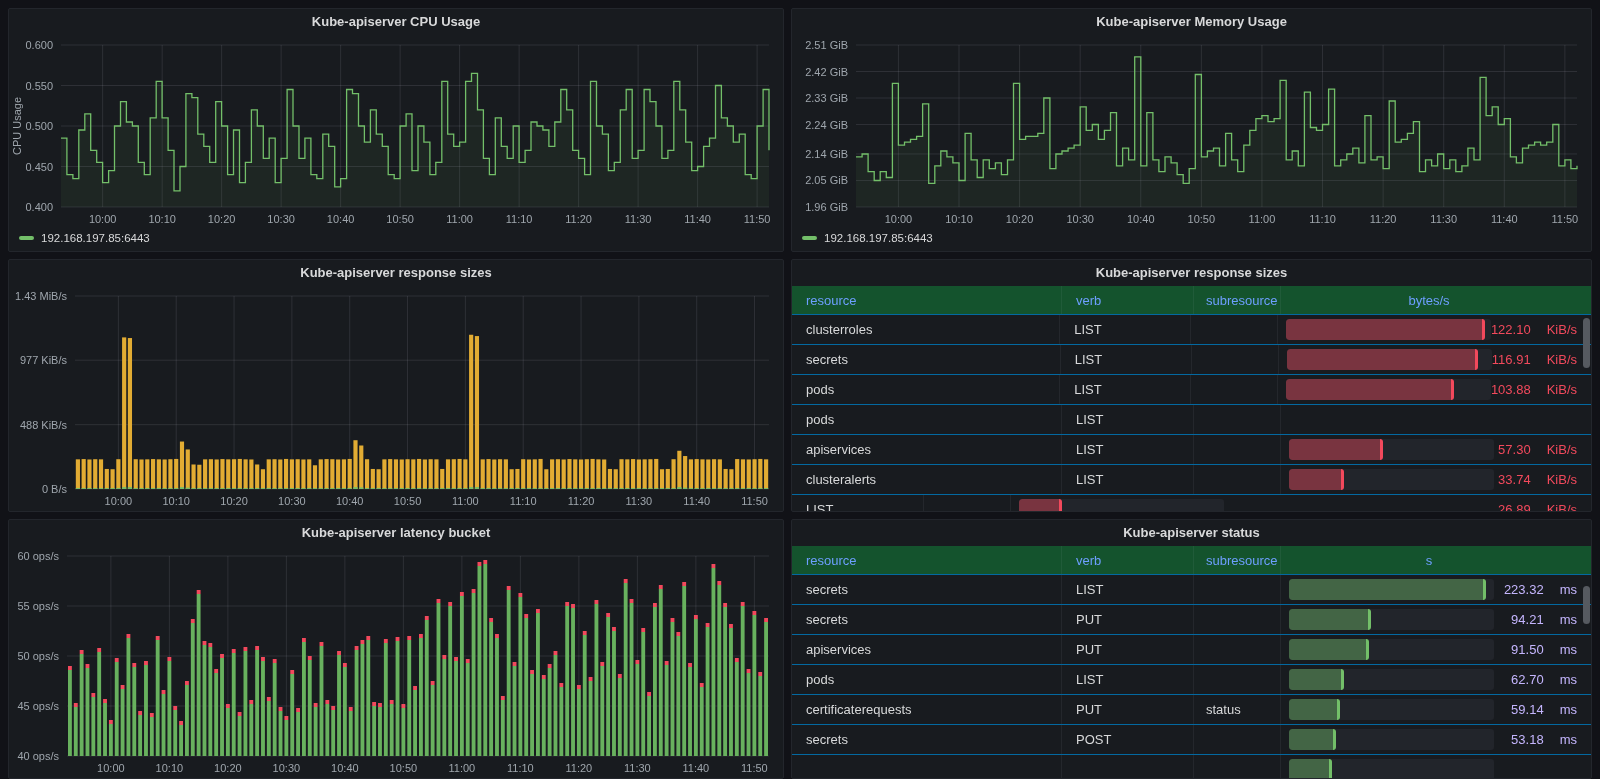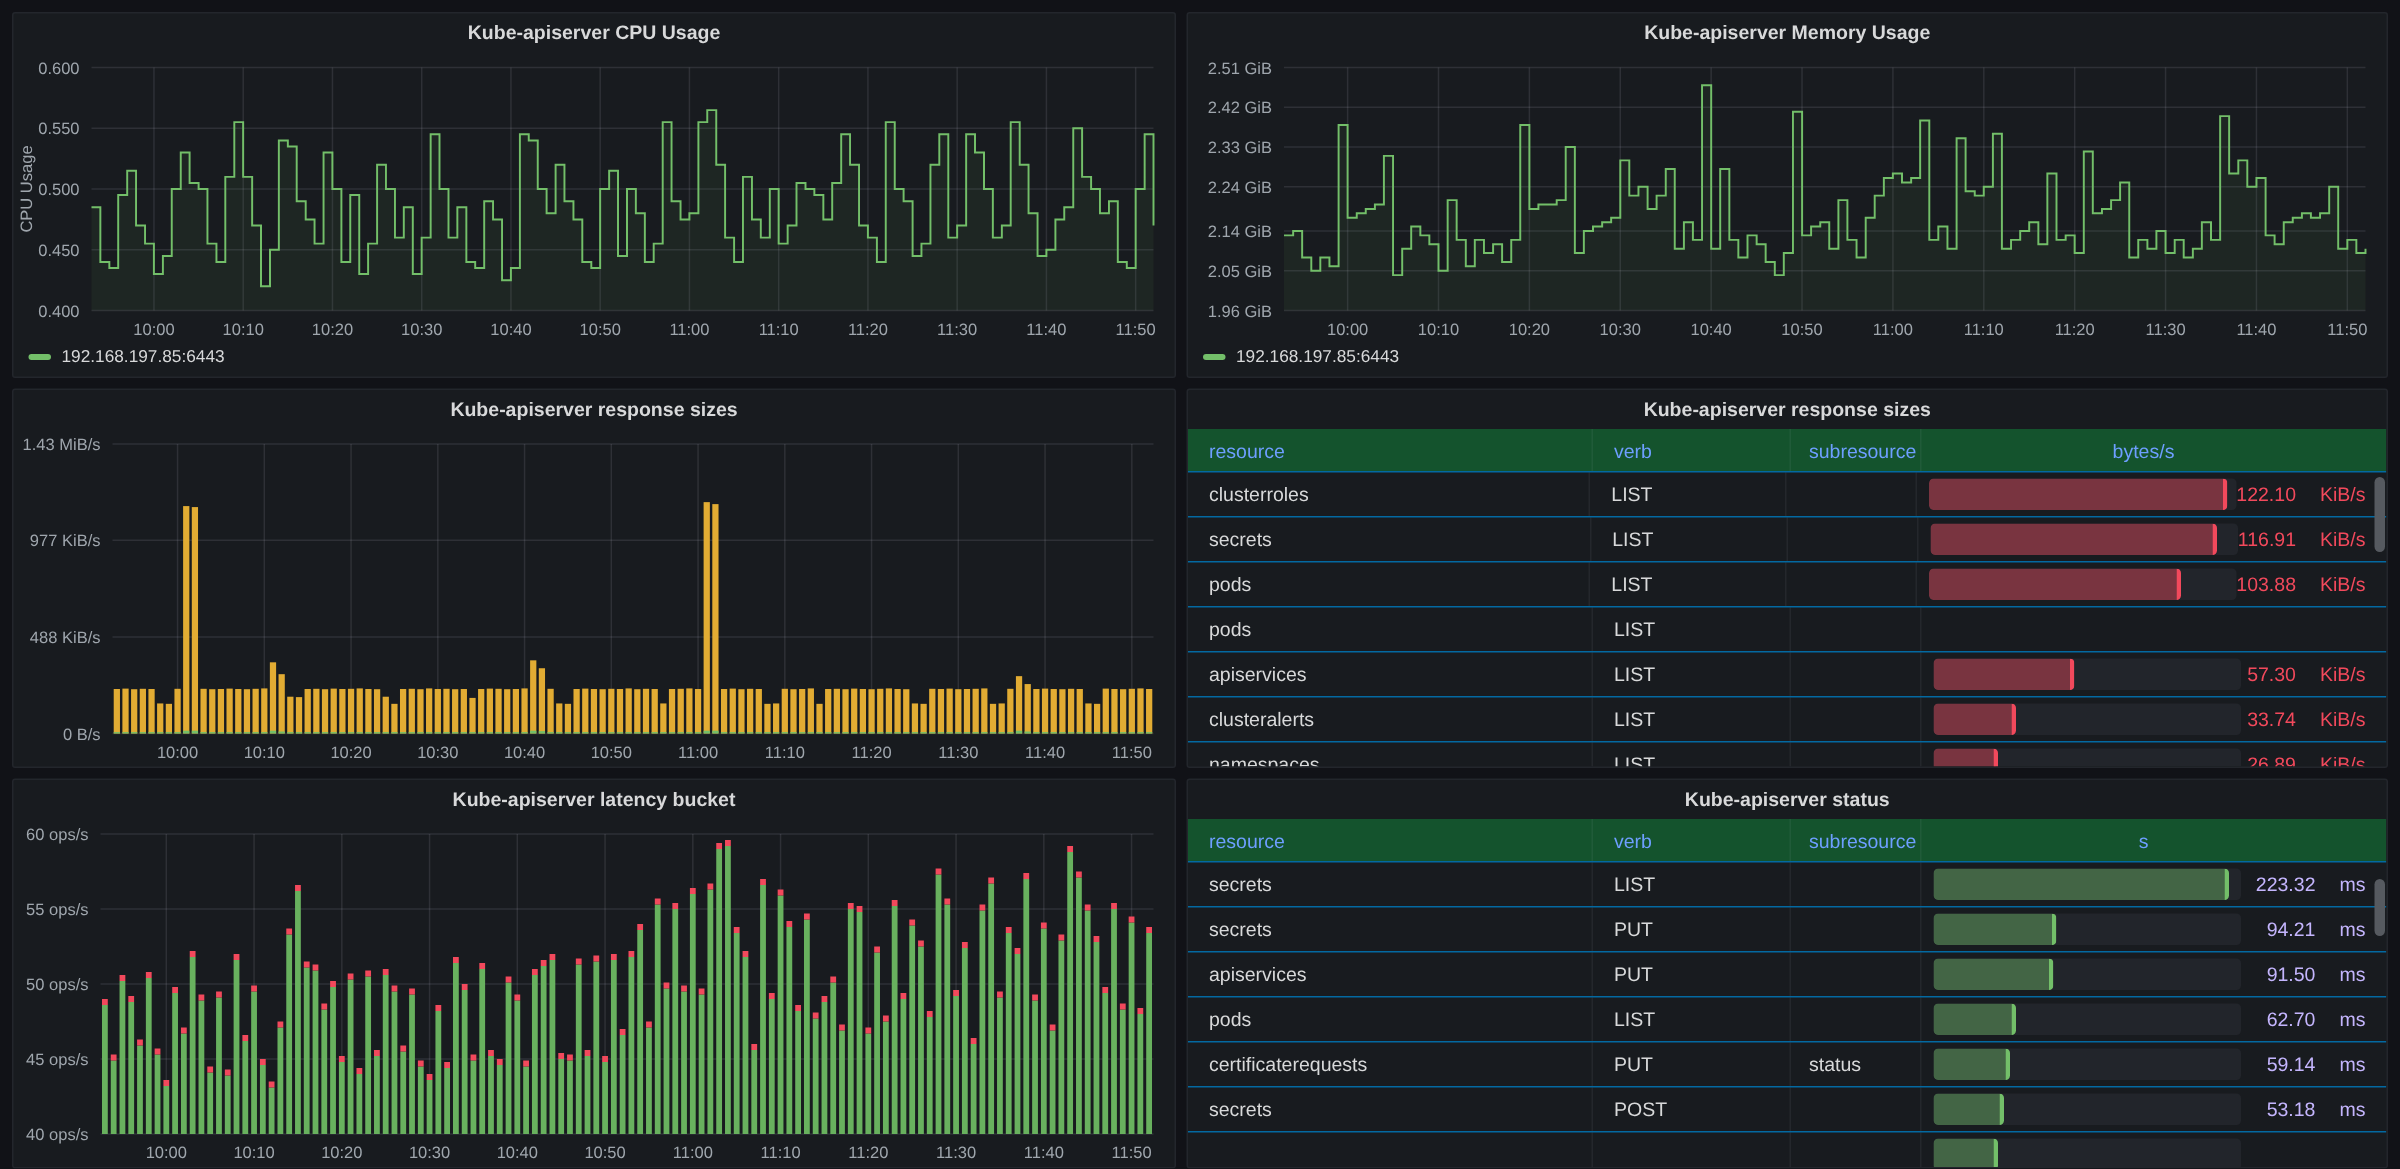--- a/index.html
+++ b/index.html
@@ -480,21 +480,20 @@
           <div class="c-verb">LIST</div>
           <div class="c-sub"></div>
           <div class="c-bar">
             <div class="bar-track">
               <div class="bar-fill red" style="width: 27%;"></div>
             </div>
             <div class="val red">33.74<span class="unit">KiB/s</span></div>
           </div>
         </div>
         <div class="trow">
-          <div class="c-res">namespaces</div>
           <div class="c-verb">LIST</div>
           <div class="c-sub"></div>
           <div class="c-bar">
             <div class="bar-track">
               <div class="bar-fill red" style="width: 21%;"></div>
             </div>
             <div class="val red">26.89<span class="unit">KiB/s</span></div>
           </div>
         </div>
         <div class="sbar" style="top: 32px; height: 50px;"></div>

